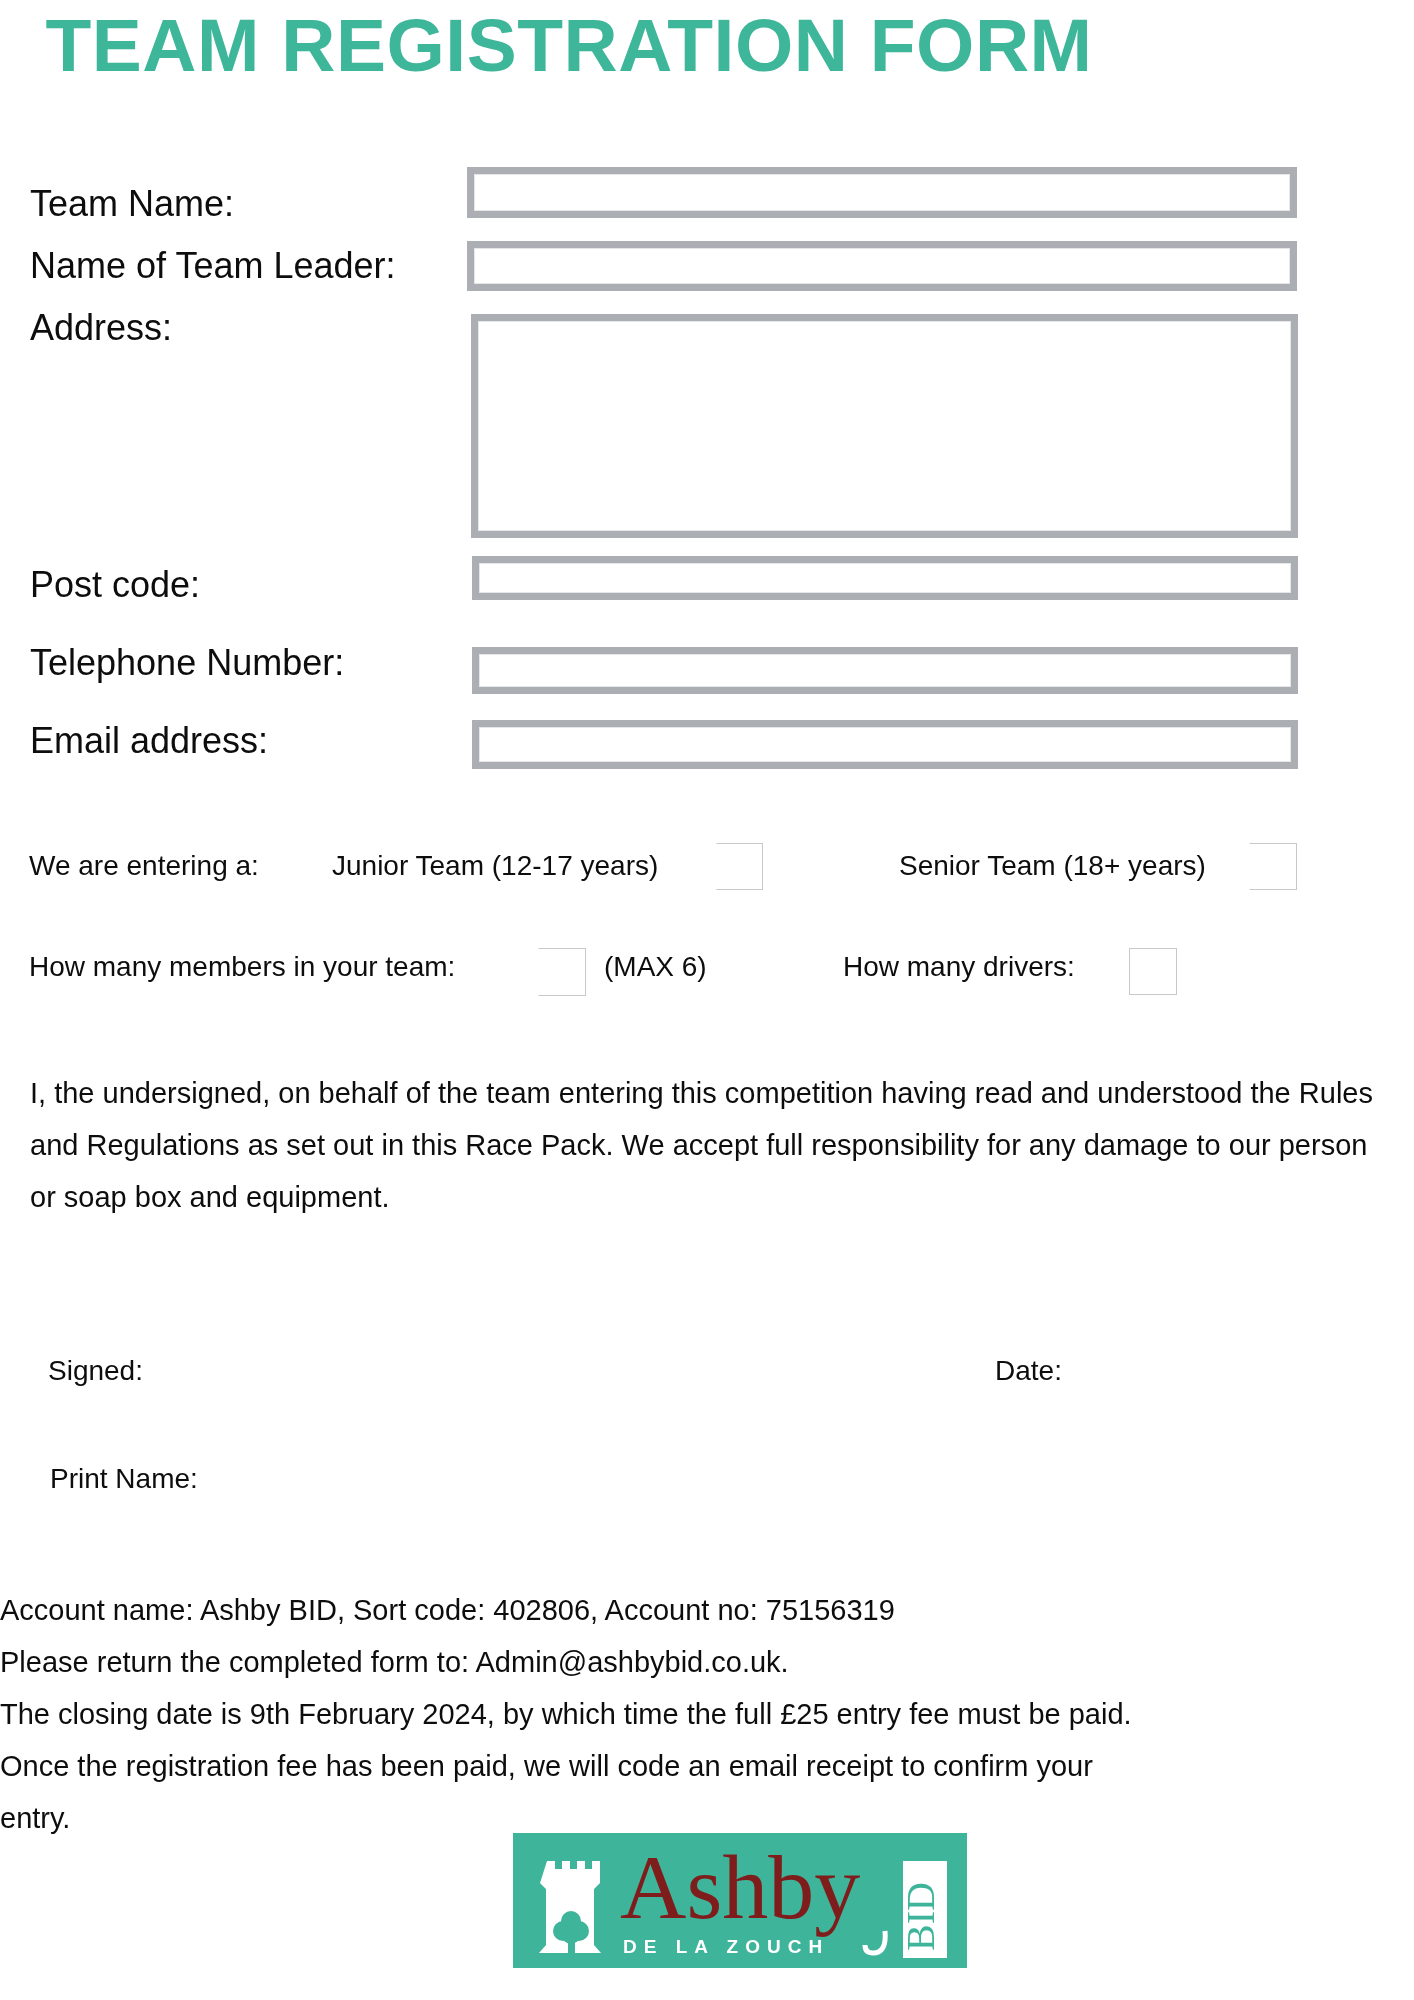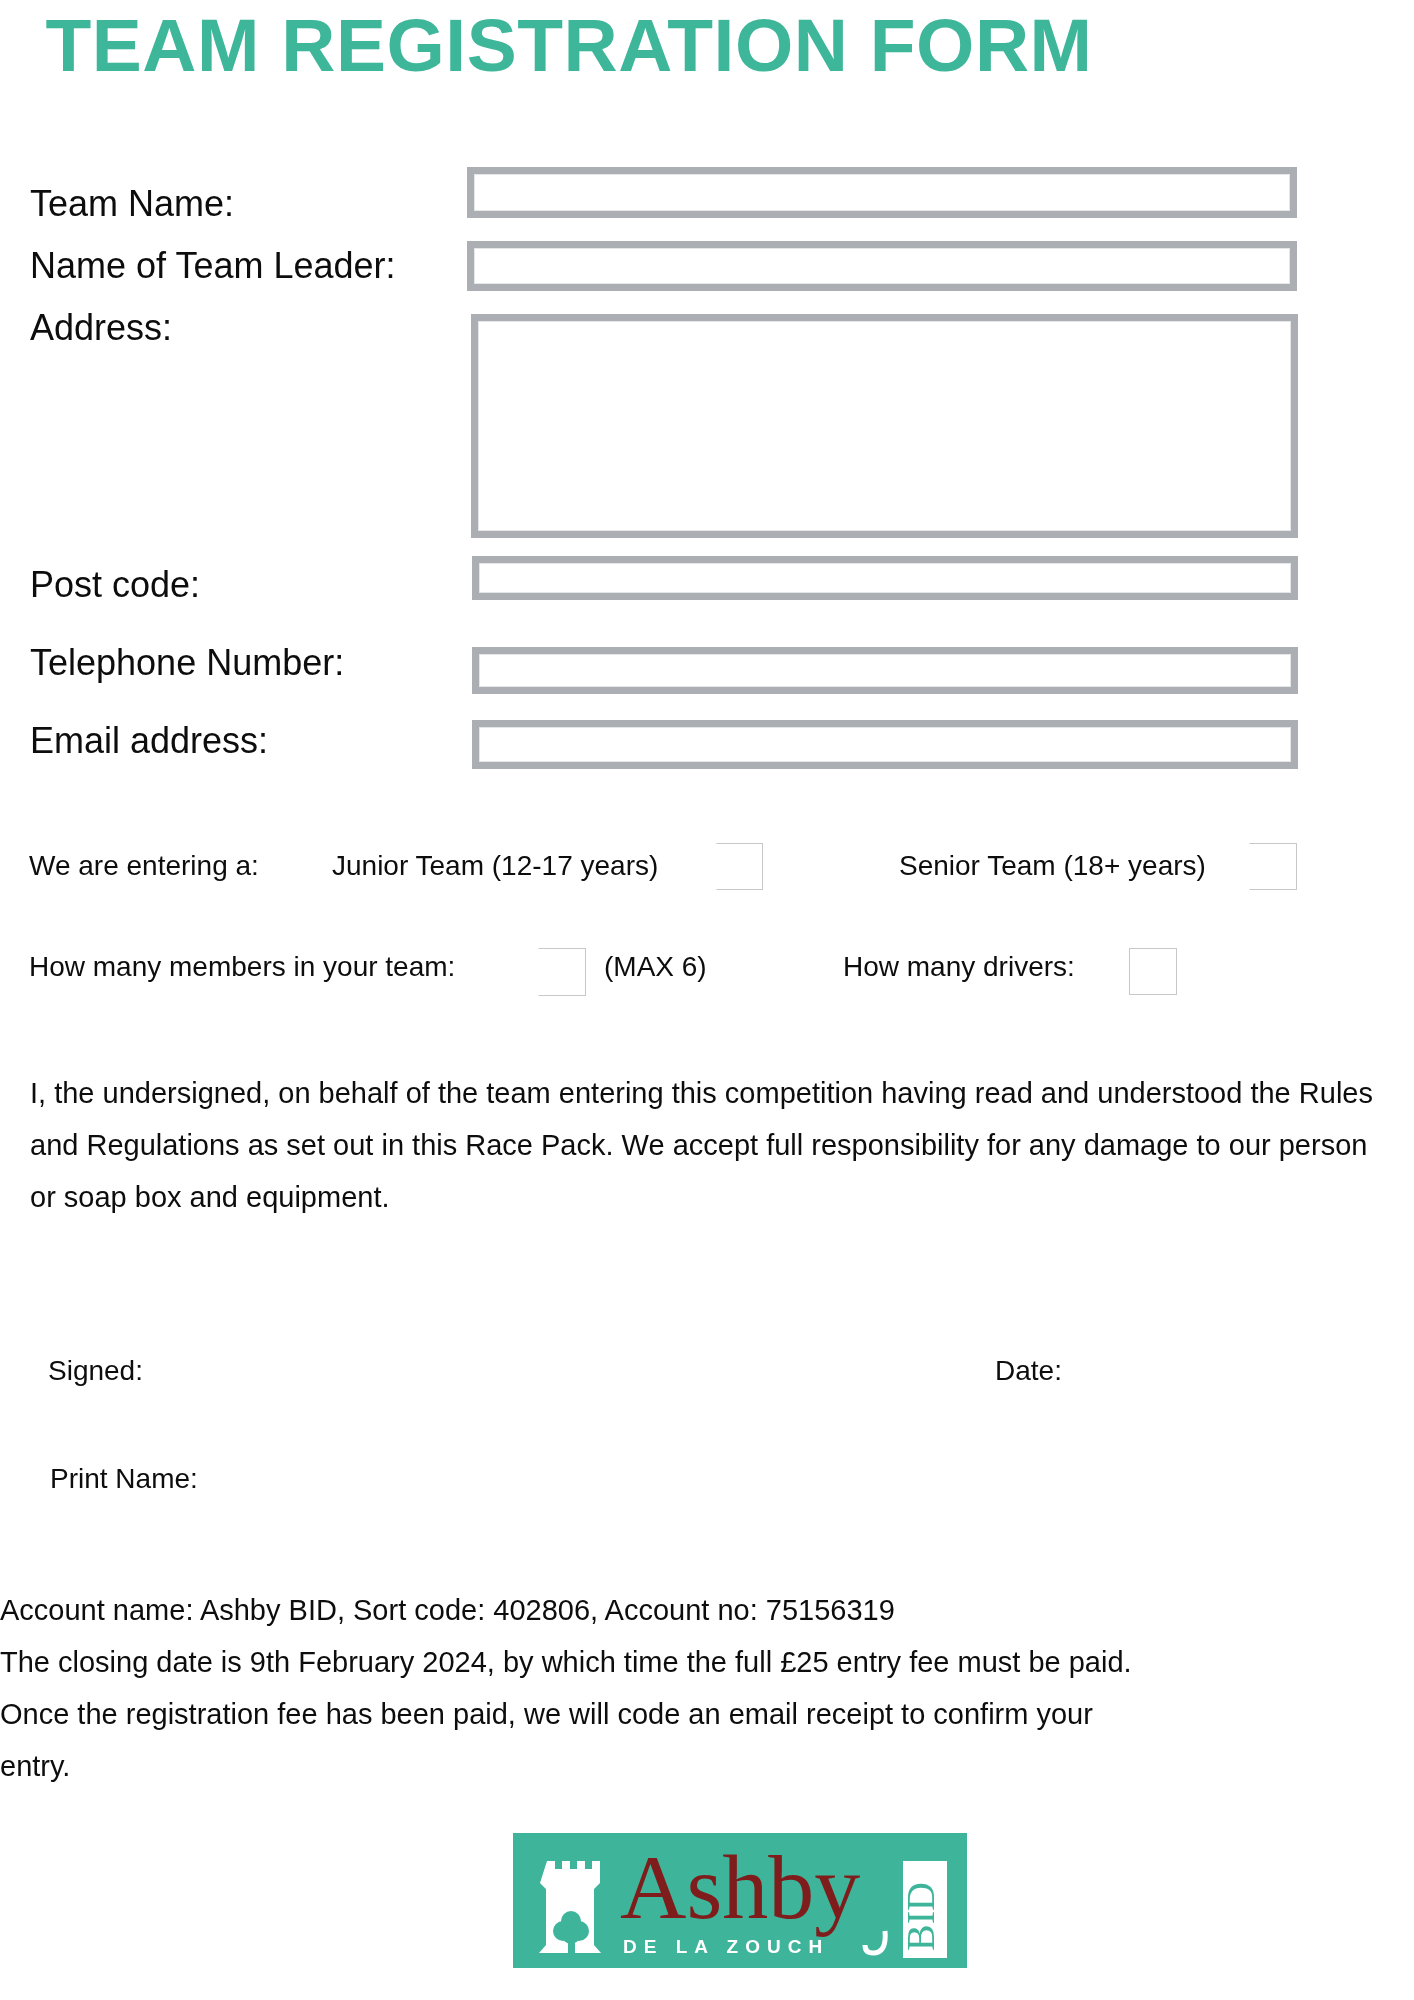--- a/index.html
+++ b/index.html
@@ -68,20 +68,21 @@
 <div class="abs chk" style="left:1129px; top:948px; width:48px; height:47px;"></div>
 
 <div class="abs para" style="top:1067px;">I, the undersigned, on behalf of the team entering this competition having read and understood the Rules and Regulations as set out in this Race Pack. We accept full responsibility for any damage to our person or soap box and equipment.</div>
 
 <div class="abs txt28" style="left:48px; top:1355px;">Signed:</div>
 <div class="abs txt28" style="left:995px; top:1355px;">Date:</div>
 <div class="abs txt28" style="left:50px; top:1463px;">Print Name:</div>
 
 <div class="abs para" style="top:1584px; left:0; width:1170px;">
   <div>Account name: Ashby BID, Sort code: 402806, Account no: 75156319</div>
+  <div>Please return the completed form to: Admin@ashbybid.co.uk.</div>
   <div>The closing date is 9th February 2024, by which time the full £25 entry fee must be paid.</div>
   <div>Once the registration fee has been paid, we will code an email receipt to confirm your entry.</div>
 </div>
 
 <div class="abs logo">
   <svg width="454" height="135" viewBox="0 0 454 135" style="position:absolute;left:0;top:0;">
 
     <path d="M34 28 h8 v8 h7 v-8 h8 v8 h7 v-8 h8 v8 h7 v-8 h8 v22 l-6 6 v56 l7 8 h-62 l7 -8 v-56 l-6 -6 z" fill="#ffffff"></path>
 
     <circle cx="58" cy="88" r="10" fill="#3eb59a"></circle>

